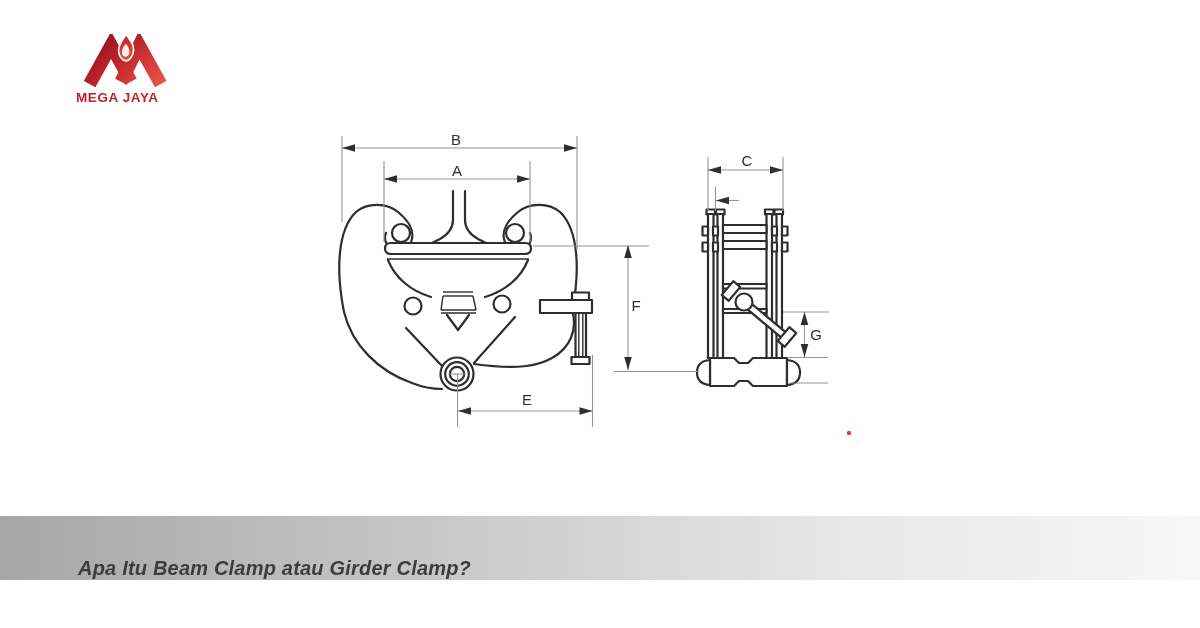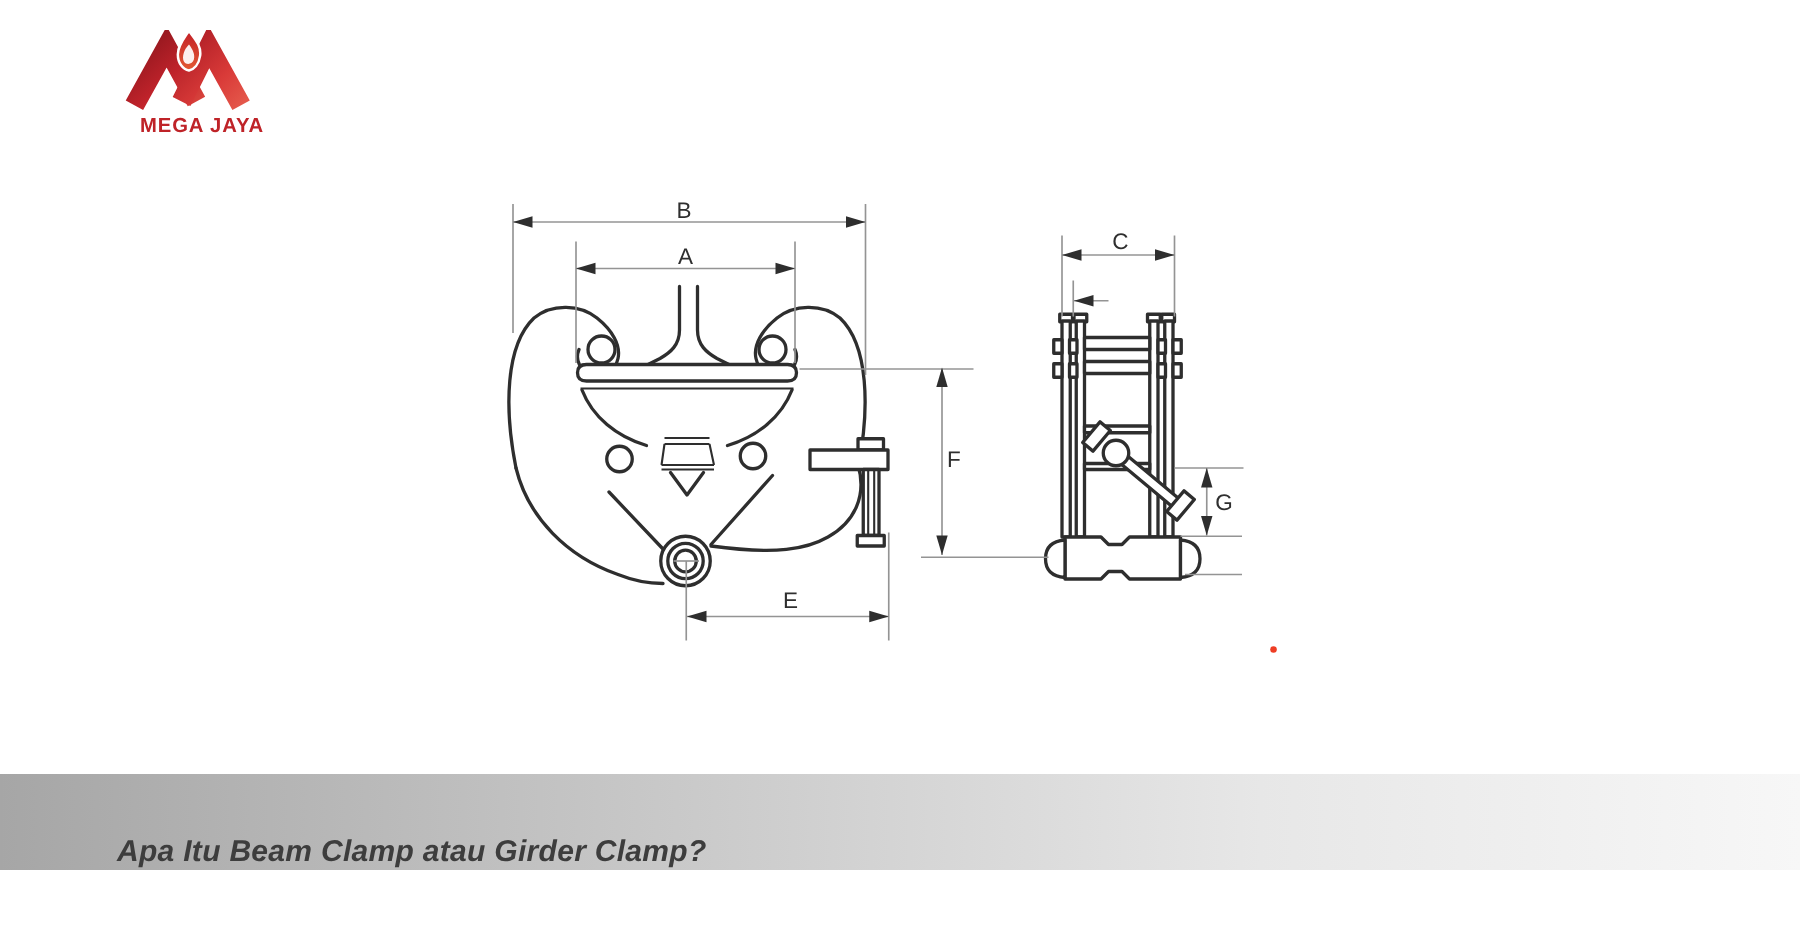--- a/index.html
+++ b/index.html
@@ -1,20 +1,20 @@
 <!DOCTYPE html>
 <html><head>
 <meta charset="utf-8">
 <style>
   html,body{margin:0;padding:0;}
   body{
     width:1200px;height:628px;position:relative;background:#ffffff;
     font-family:"Liberation Sans", sans-serif;overflow:hidden;
   }
-  .logo-wrap{position:absolute;left:76px;top:20px;width:100px;text-align:right;}
+  .logo-wrap{position:absolute;left:76px;top:34px;width:100px;text-align:left;}
   .logo-icon{display:block;margin:0 auto;}
   .logo-text{
     margin-top:2px;font-size:13.5px;font-weight:bold;letter-spacing:.6px;
     color:#bf2328;white-space:nowrap;
   }
   .drawing-svg{position:absolute;left:0;top:0;}
   .footer-bar{
     position:absolute;left:0;top:516px;width:1200px;height:64px;
     background:linear-gradient(to right,#a6a6a6 0%,#c2c2c2 30%,#e7e7e7 70%,#f7f7f7 100%);
     display:flex;align-items:flex-end;

